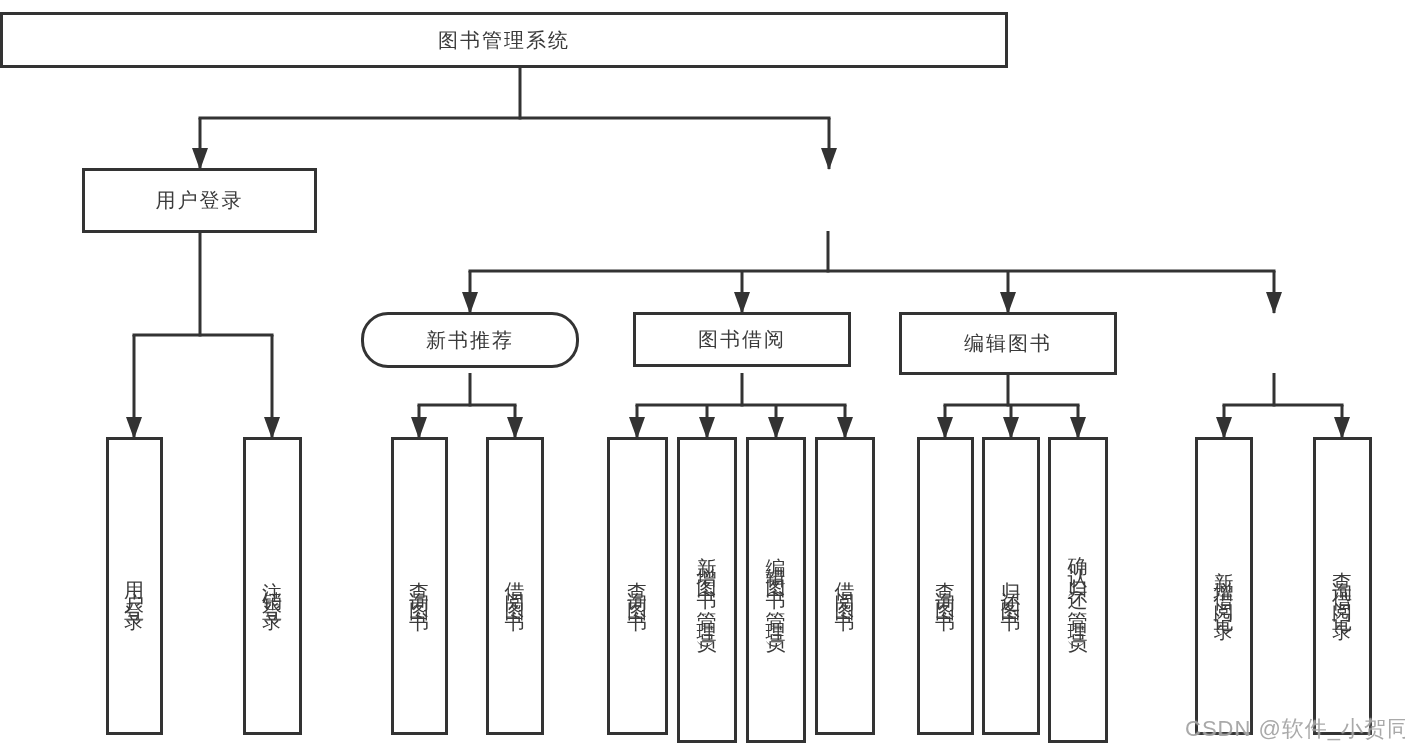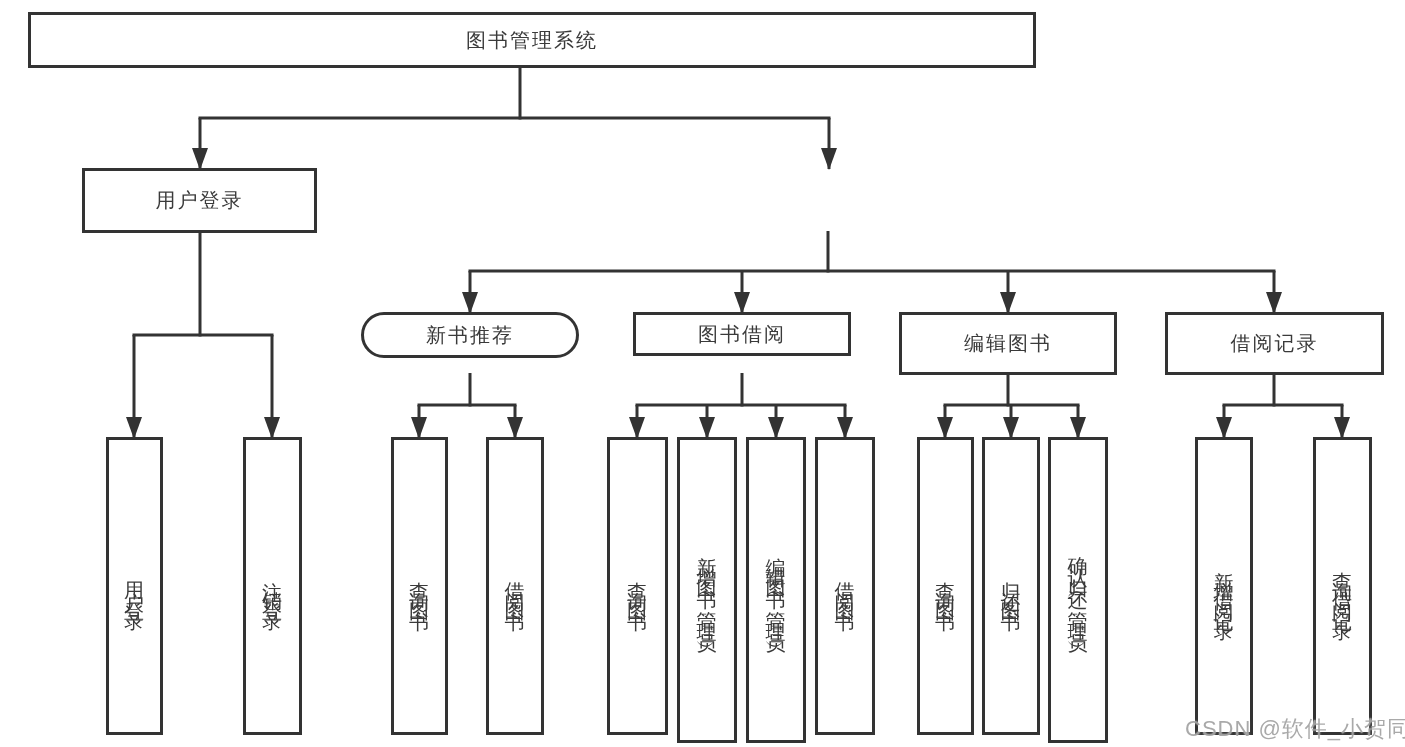--- a/index.html
+++ b/index.html
@@ -105,28 +105,27 @@
     <line x1="945" y1="405" x2="945" y2="438" marker-end="url(#ah)"></line>
     <line x1="1011" y1="405" x2="1011" y2="438" marker-end="url(#ah)"></line>
     <line x1="1078" y1="405" x2="1078" y2="438" marker-end="url(#ah)"></line>
 
     <line x1="1274" y1="373" x2="1274" y2="406.5"></line>
     <line x1="1222.5" y1="405" x2="1343.5" y2="405"></line>
     <line x1="1224" y1="405" x2="1224" y2="438" marker-end="url(#ah)"></line>
     <line x1="1342" y1="405" x2="1342" y2="438" marker-end="url(#ah)"></line>
   </svg>
 
-  <div class="node" style="left:28px; top:12px; width:1008px; height:56px;">图书管理系统</div>
+  <div class="node" style="left:0; top:12px; width:1008px; height:56px;">图书管理系统</div>
 
   <div class="node" style="left:82px; top:168px; width:235px; height:65px;">用户登录</div>
 
-  <div class="node" style="left:361px; top:312px; width:218px; height:46px;border-radius:27px;">新书推荐</div>
-  <div class="node" style="left:633px; top:312px; width:218px; height:44px;">图书借阅</div>
+  <div class="node" style="left:361px; top:312px; width:218px; height:56px;border-radius:27px;">新书推荐</div>
+  <div class="node" style="left:633px; top:312px; width:218px; height:55px;">图书借阅</div>
   <div class="node" style="left:899px; top:312px; width:218px; height:63px;">编辑图书</div>
-  <div class="node" style="left:1165px; top:312px; width:219px; height:63px;">借阅记录</div>
 
   <div class="leaf" style="left:106px; top:437px; width:57px; height:298px;">
     <span class="vtext">用户登录</span>
   </div>
   <div class="leaf" style="left:243px; top:437px; width:59px; height:298px;">
     <span class="vtext">注销登录</span>
   </div>
 
   <div class="leaf" style="left:391px; top:437px; width:57px; height:298px;">
     <span class="vtext">查询图书</span>

